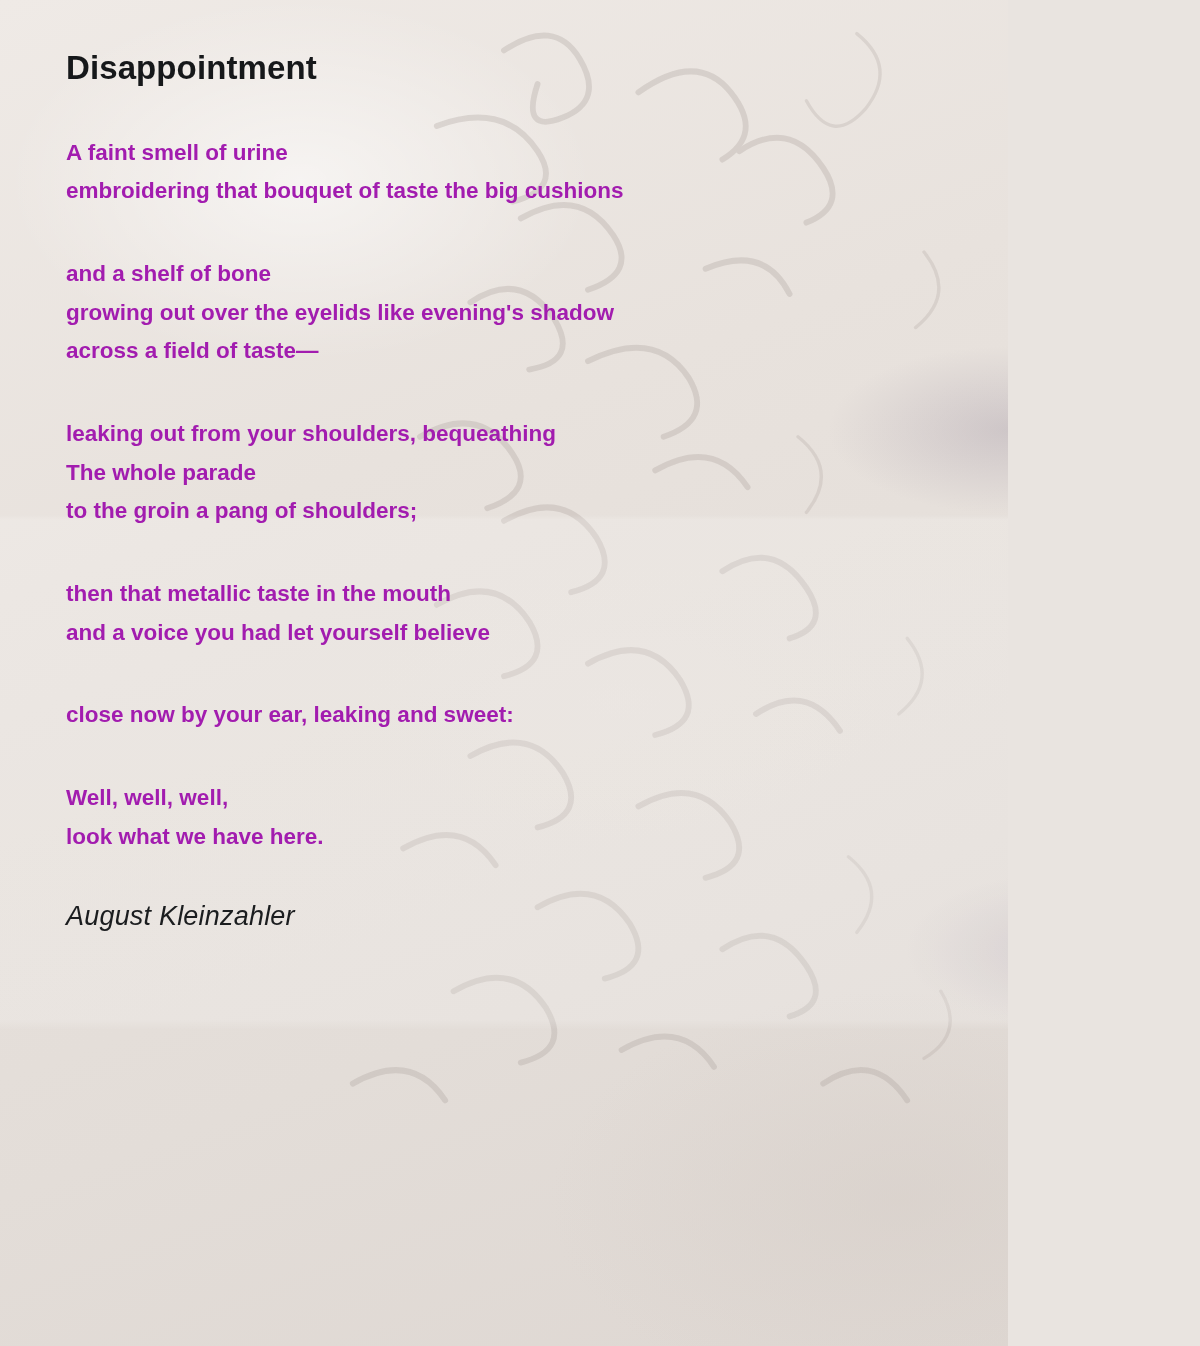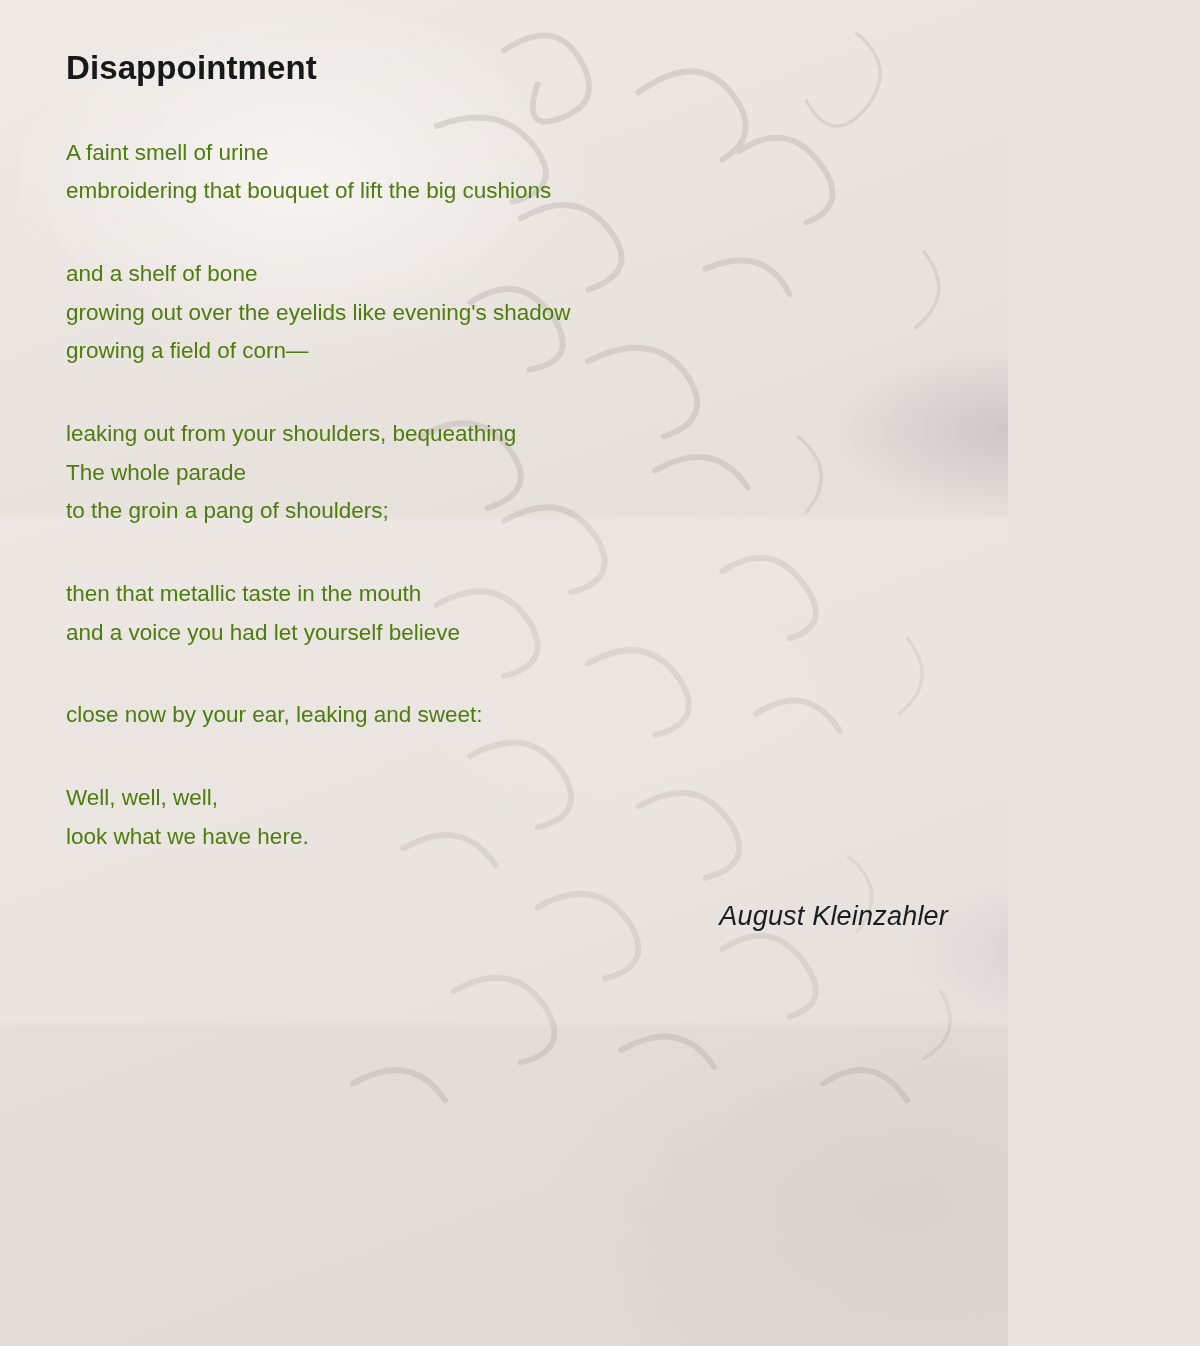--- a/index.html
+++ b/index.html
@@ -74,33 +74,32 @@
     margin: 0 0 46px 0;
     line-height: 1.2;
   }
 
   .stanza {
     margin: 0 0 44px 0;
   }
 
   .poem-line {
     font-size: 22.5px;
-    font-weight: normal;
-    color: #4d7c0f;
+    font-weight: bold;
+    color: #a21caf;
     line-height: 1.72;
     white-space: pre-wrap;
   }
 
   .author {
     margin-top: 40px;
     font-size: 27px;
     font-style: italic;
     color: #1b1d1f;
     letter-spacing: 0.2px;
-    text-align: right;
   }
 </style>
 </head>
 <body>
 
 <div class="page">
 
   <div class="paper-texture"></div>
 
   <svg class="paper-script" viewBox="0 0 1200 1346" preserveAspectRatio="none" xmlns="http://www.w3.org/2000/svg">
@@ -140,27 +139,27 @@
     </g>
   </svg>
 
   <div class="paper-bands"></div>
 
   <div class="content">
     <h1 class="poem-title">Disappointment</h1>
 
     <div class="stanza">
       <div class="poem-line">A faint smell of urine</div>
-      <div class="poem-line">embroidering that bouquet of lift the big cushions</div>
+      <div class="poem-line">embroidering that bouquet of taste the big cushions</div>
     </div>
 
     <div class="stanza">
       <div class="poem-line">and a shelf of bone</div>
       <div class="poem-line">growing out over the eyelids like evening's shadow</div>
-      <div class="poem-line">growing a field of corn—</div>
+      <div class="poem-line">across a field of taste—</div>
     </div>
 
     <div class="stanza">
       <div class="poem-line">leaking out from your shoulders, bequeathing</div>
       <div class="poem-line">The whole parade</div>
       <div class="poem-line">to the groin a pang of shoulders;</div>
     </div>
 
     <div class="stanza">
       <div class="poem-line">then that metallic taste in the mouth</div>

